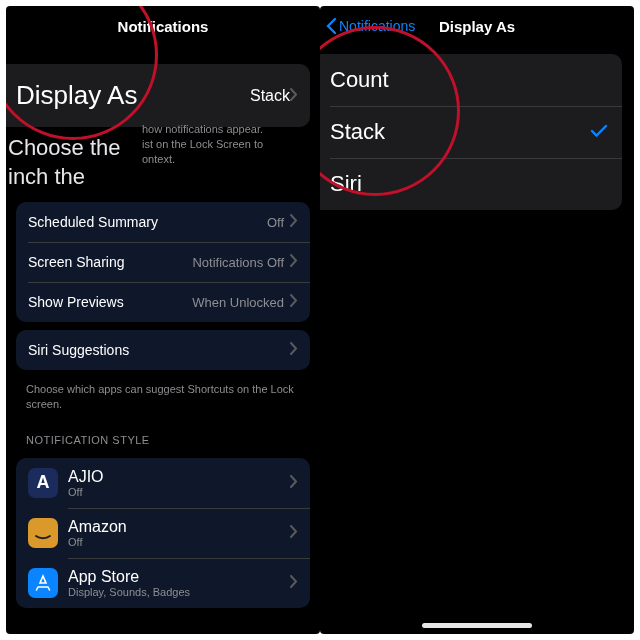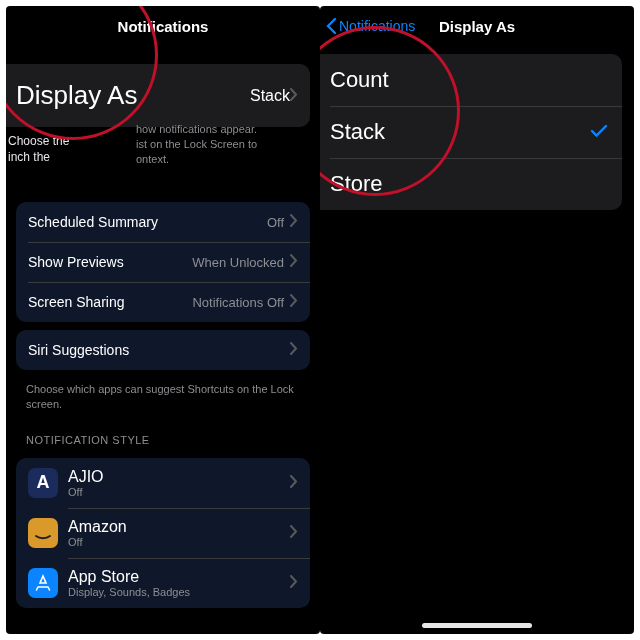--- a/index.html
+++ b/index.html
@@ -104,27 +104,27 @@
     font-size: 26px;
     font-weight: 400;
     color: #fff;
     flex: 1;
   }
   .sub-choose {
     position: absolute;
     left: 2px;
     top: 88px;
     color: #e5e5ea;
-    font-size: 12px;
+    font-size: 22px;
     line-height: 1.3;
     width: 120px;
   }
   .sub-desc {
     position: absolute;
-    left: 130px; right: 16px;
+    left: 136px; right: 16px;
     top: 76px;
     color: #8e8e93;
     font-size: 11px;
     line-height: 1.35;
   }
 
   .lower-stack {
     position: absolute;
     left:0; right:0;
     top: 148px;
@@ -249,29 +249,29 @@
 
         <div class="group">
           <div class="row">
             <span class="label">Scheduled Summary</span>
             <span class="value">Off</span>
             <span class="chev"><svg width="8" height="13" viewBox="0 0 8 13">
                   <path d="M1 1l5 5.5L1 12" stroke="#5a5a5e" stroke-width="2" fill="none" stroke-linecap="round"></path>
                 </svg></span>
           </div>
           <div class="row">
+            <span class="label">Screen Sharing</span>
+            <span class="value">Notifications Off</span>
+            <span class="chev"><svg width="8" height="13" viewBox="0 0 8 13">
+                  <path d="M1 1l5 5.5L1 12" stroke="#5a5a5e" stroke-width="2" fill="none" stroke-linecap="round"></path>
+                </svg></span>
+          </div>
+          <div class="row">
             <span class="label">Show Previews</span>
             <span class="value">When Unlocked</span>
-            <span class="chev"><svg width="8" height="13" viewBox="0 0 8 13">
-                  <path d="M1 1l5 5.5L1 12" stroke="#5a5a5e" stroke-width="2" fill="none" stroke-linecap="round"></path>
-                </svg></span>
-          </div>
-          <div class="row">
-            <span class="label">Screen Sharing</span>
-            <span class="value">Notifications Off</span>
             <span class="chev"><svg width="8" height="13" viewBox="0 0 8 13">
                   <path d="M1 1l5 5.5L1 12" stroke="#5a5a5e" stroke-width="2" fill="none" stroke-linecap="round"></path>
                 </svg></span>
           </div>
         </div>
 
         <div class="group">
           <div class="row">
             <span class="label">Siri Suggestions</span>
             <span class="chev"><svg width="8" height="13" viewBox="0 0 8 13">
@@ -350,21 +350,21 @@
         </div>
         <div class="opt">
           <span class="olabel">Stack</span>
           <span class="check">
             <svg width="18" height="14" viewBox="0 0 18 14">
                 <path d="M2 7l4.5 4.5L16 2" stroke="#0a84ff" stroke-width="2.4" fill="none" stroke-linecap="round"></path>
               </svg>
           </span>
         </div>
         <div class="opt">
-          <span class="olabel">Store</span>
+          <span class="olabel">Siri</span>
         </div>
       </div>
     </div>
 
     <div class="home-indicator"></div>
     <div class="circle c2"></div>
   </div>
 
 </div>
 

